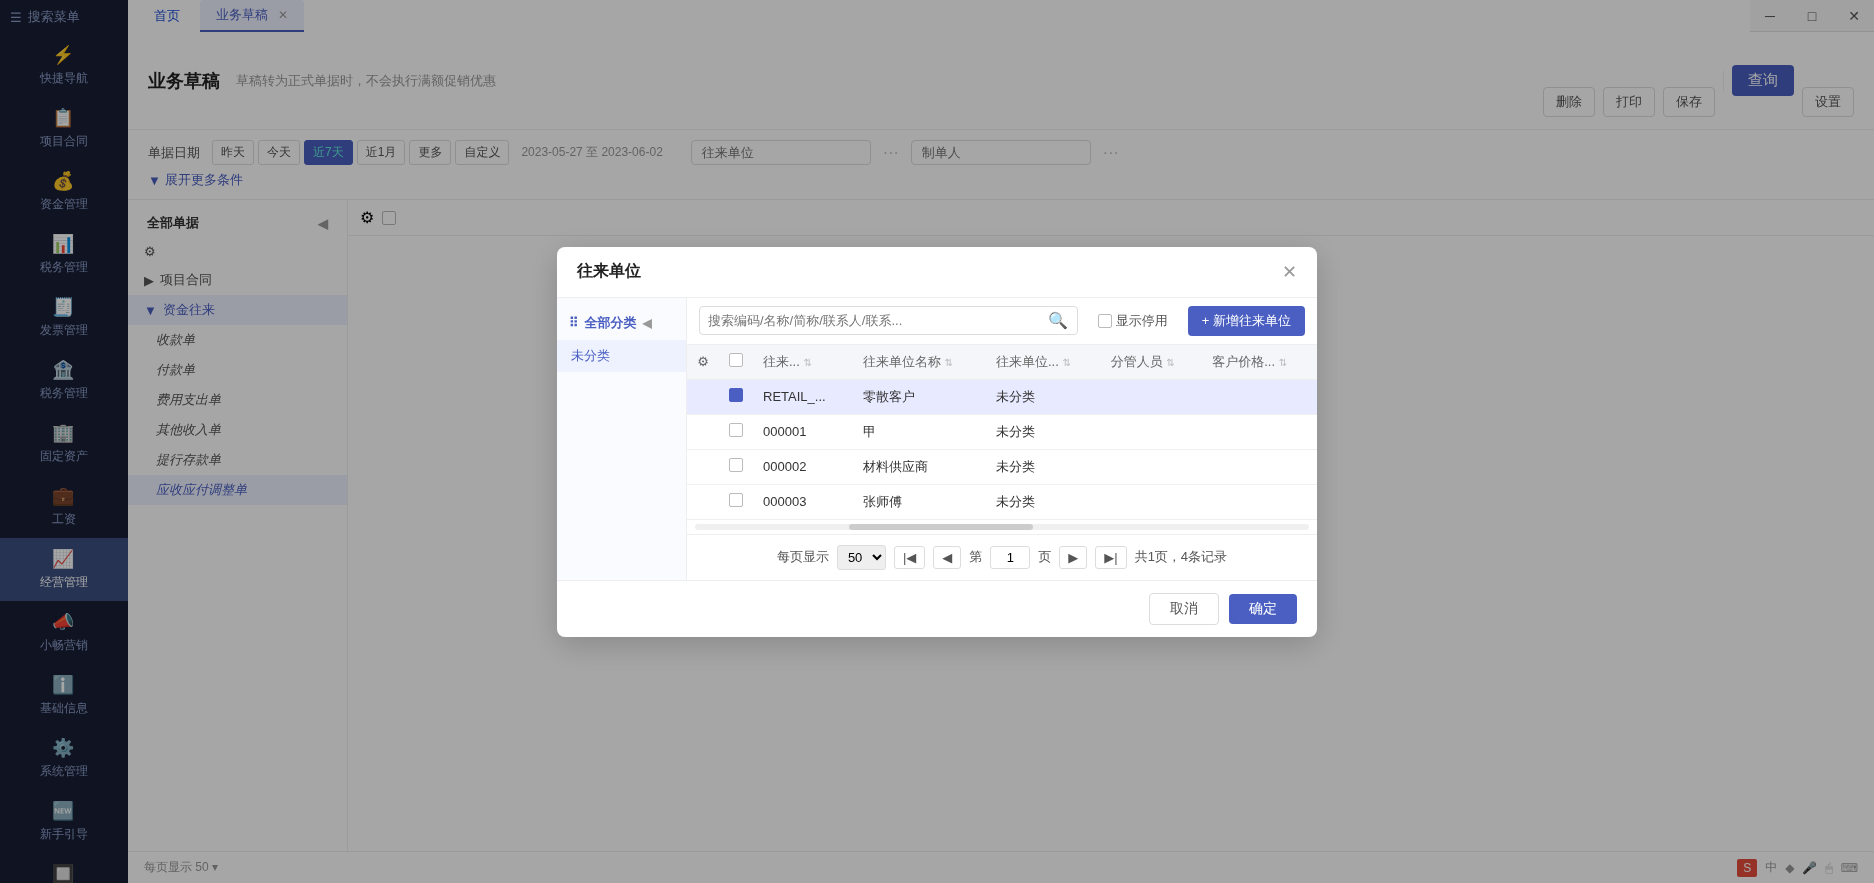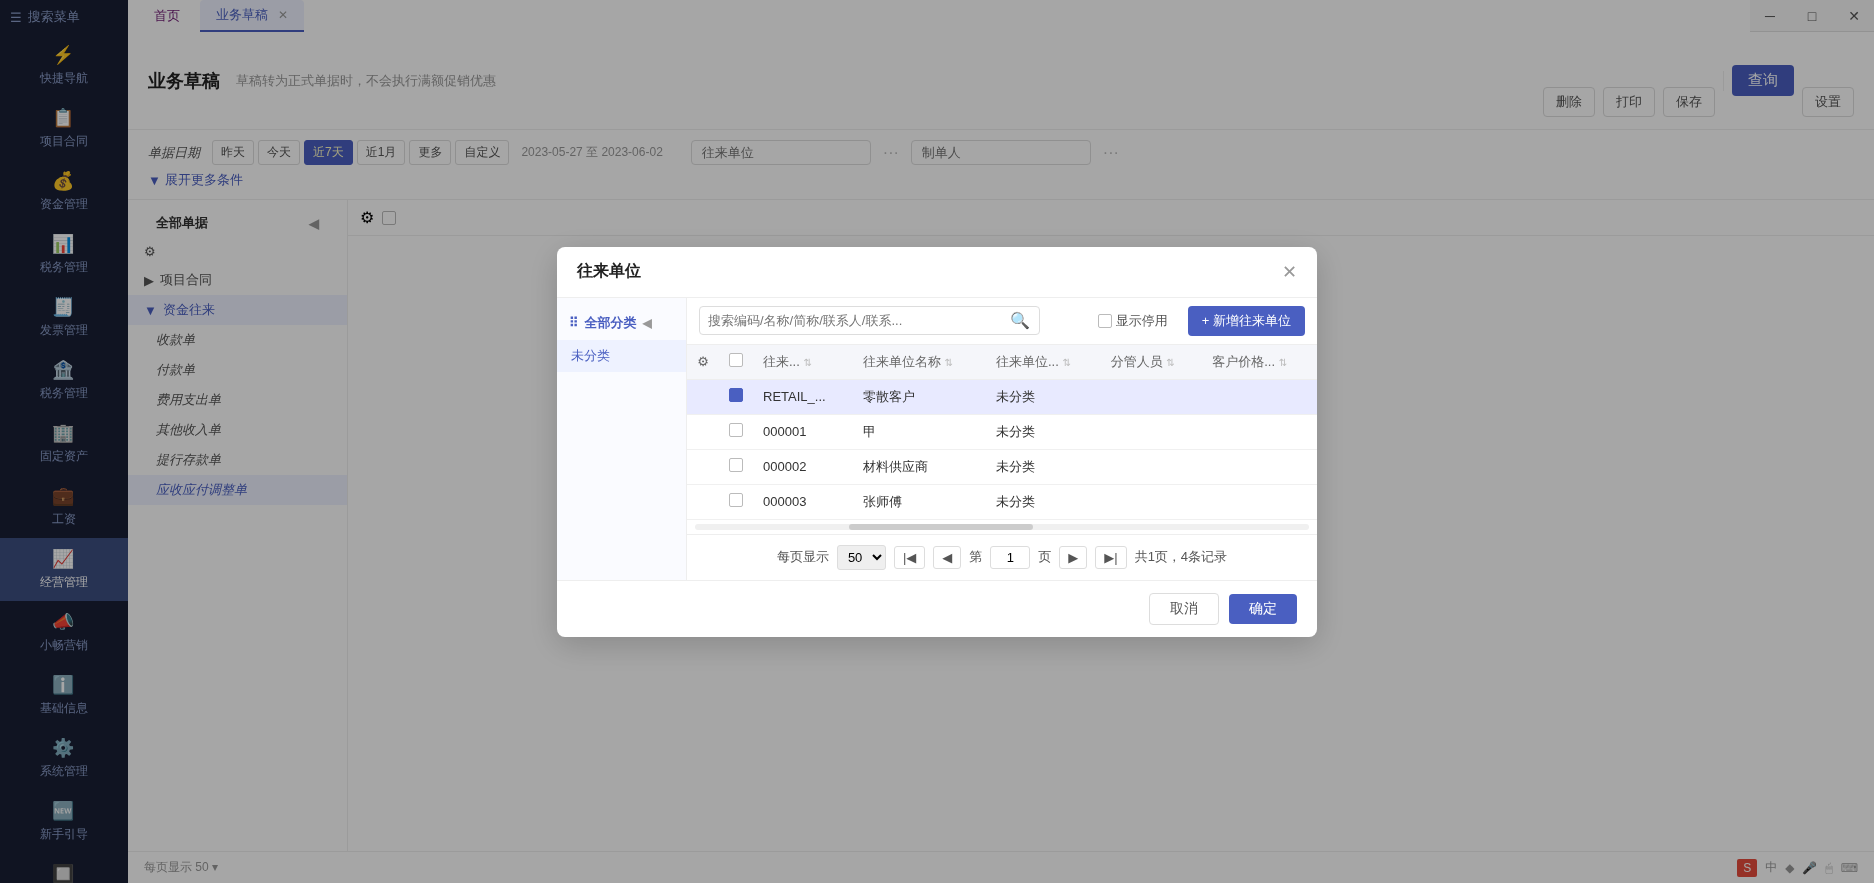--- a/index.html
+++ b/index.html
@@ -50,21 +50,21 @@
       display: flex;
       align-items: center;
       border-bottom: 1px solid #e0e0e0;
       height: 40px;
       padding: 0 10px;
       gap: 4px;
     }
     .tab {
       padding: 6px 16px;
       font-size: 13px;
-      color: #701a75;
+      color: #1d4ed8;
       cursor: pointer;
       border-radius: 4px 4px 0 0;
       display: flex;
       align-items: center;
       gap: 6px;
     }
     .tab.active {
       background: #eef2ff;
       color: #4a5fc1;
       border-bottom: 2px solid #4a5fc1;
@@ -118,32 +118,32 @@
       background: #fff;
       padding: 10px 20px;
       border-bottom: 1px solid #eee;
     }
     .filter-row {
       display: flex;
       align-items: center;
       gap: 12px;
       flex-wrap: wrap;
     }
-    .filter-label { font-size: 13px; color: #555; font-style: italic; }
+    .filter-label { font-size: 13px; color: #555; }
     .filter-date-btns { display: flex; gap: 4px; }
     .date-btn {
       padding: 3px 8px;
       border: 1px solid #ddd;
       background: #fff;
       border-radius: 3px;
       font-size: 12px;
       color: #555;
       cursor: pointer;
     }
-    .date-btn.active { background: #4a5fc1; color: #fef9c3; border-color: #4a5fc1; }
+    .date-btn.active { background: #4a5fc1; color: #5eead4; border-color: #4a5fc1; }
     .date-range { font-size: 12px; color: #999; }
     .filter-input {
       border: 1px solid #ddd;
       border-radius: 4px;
       padding: 4px 10px;
       font-size: 13px;
       width: 180px;
       outline: none;
     }
     .expand-more {
@@ -169,21 +169,21 @@
       background: #fff;
       border-right: 1px solid #eee;
       flex-shrink: 0;
       overflow-y: auto;
       padding: 8px 0;
     }
     .panel-header {
       display: flex;
       align-items: center;
       justify-content: space-between;
-      padding: 6px 28px;
+      padding: 6px 19px;
       font-size: 13px;
       font-weight: bold;
       color: #333;
     }
     .panel-toggle { cursor: pointer; color: #999; }
     .tree-item {
       padding: 6px 16px;
       font-size: 13px;
       color: #555;
       cursor: pointer;
@@ -302,21 +302,20 @@
       font-size: 13px;
       width: 100%;
       background: transparent;
     }
     .show-disabled {
       display: flex;
       align-items: center;
       gap: 4px;
       font-size: 13px;
       color: #555;
-      margin-left: 38px;
     }
     .btn-add {
       background: #4a5fc1;
       color: #fff;
       border: none;
       padding: 6px 14px;
       border-radius: 4px;
       font-size: 13px;
       cursor: pointer;
       white-space: nowrap;

